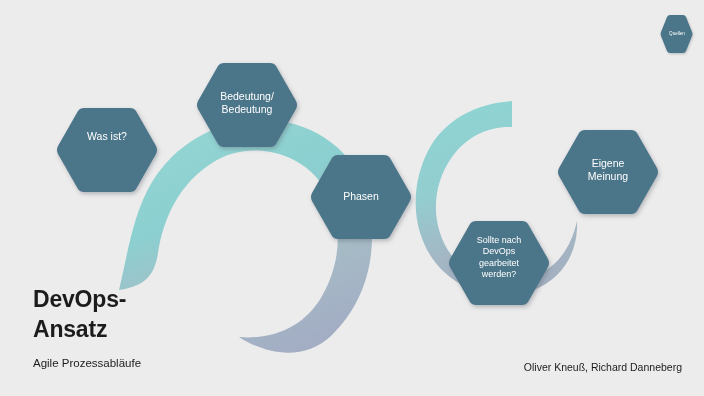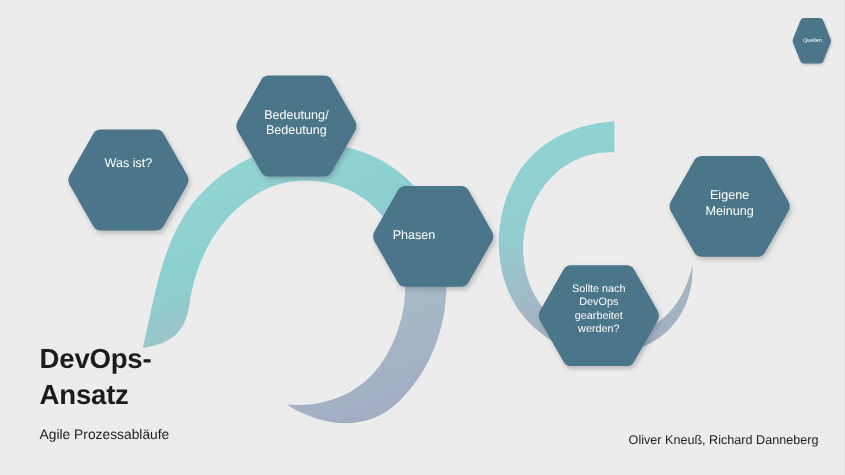--- a/index.html
+++ b/index.html
@@ -159,21 +159,21 @@
                L 686 51 Q 685 53 683 53 L 670 53 Q 668 53 667 51 L 661 36
                Q 660 34 661 32 L 667 17 Q 668 15 670 15 Z" fill="#4b7489"></path>
     </g>
   </svg>
 
   <div class="hex-label" style="left:62px; top:130px; width:90px; font-size:10.5px;">Was ist?</div>
 
   <div class="hex-label" style="left:202px; top:90px; width:90px; font-size:10.5px;">Bedeutung/
 Bedeutung</div>
 
-  <div class="hex-label" style="left:300px; top:190px; width:90px; font-size:10.5px;">Phasen</div>
+  <div class="hex-label" style="left:316px; top:190px; width:90px; font-size:10.5px;">Phasen</div>
 
   <div class="hex-label" style="left:563px; top:157px; width:90px; font-size:10.5px;">Eigene
 Meinung</div>
 
   <div class="hex-label" style="left:454px; top:235px; width:90px; font-size:9px;">Sollte nach
 DevOps
 gearbeitet
 werden?</div>
 
   <div class="source-label" style="left:661px; top:31px; width:32px;">Quellen</div>

